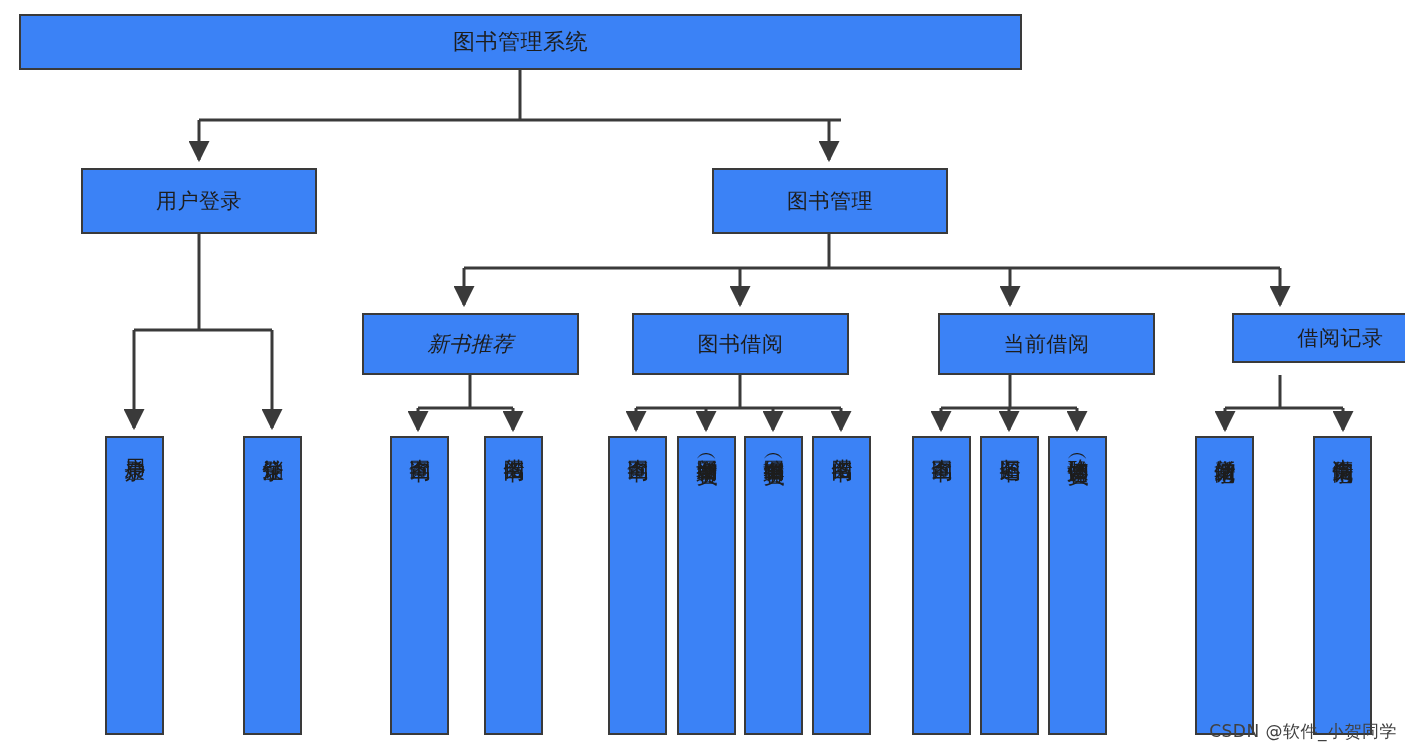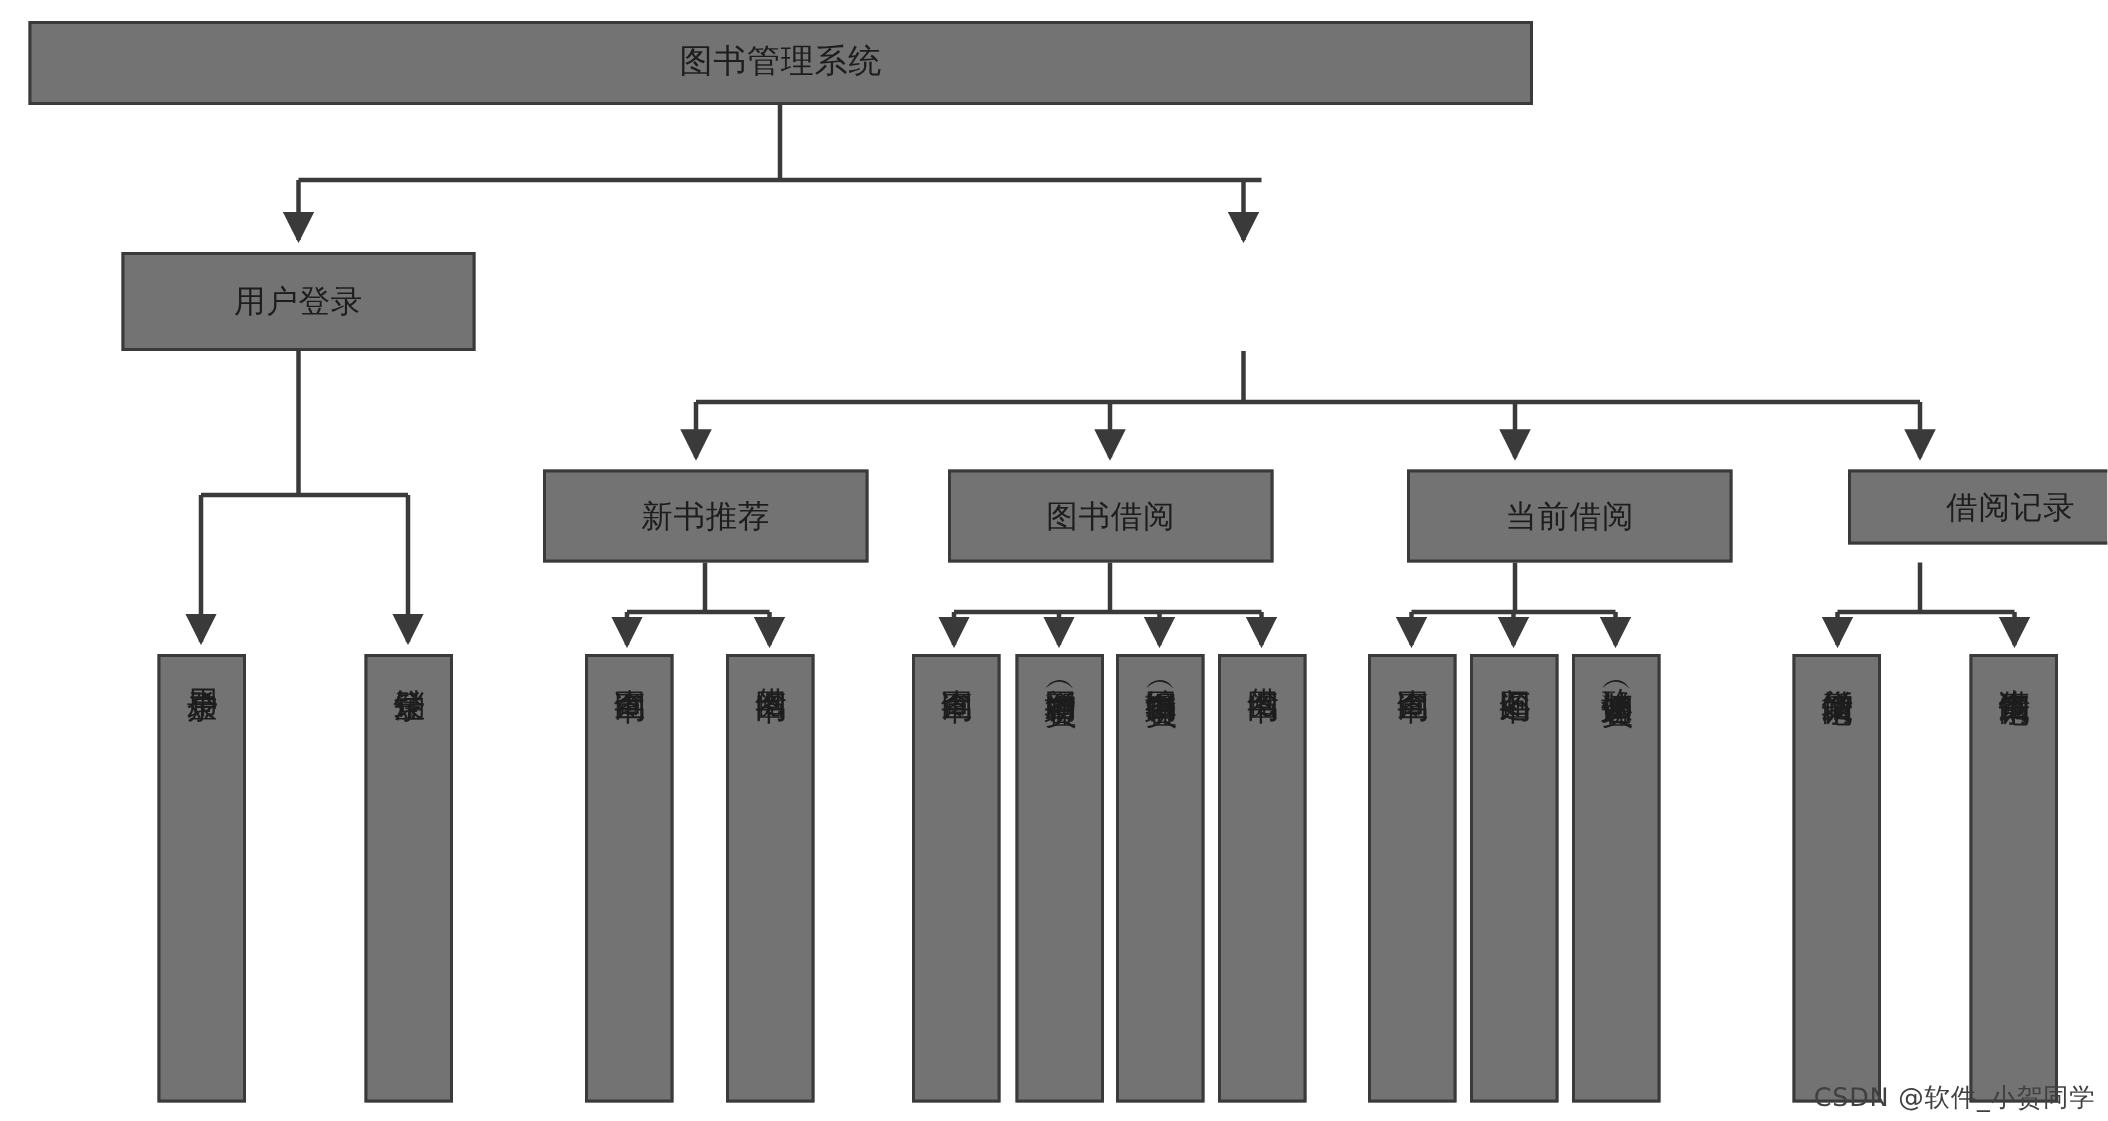--- a/index.html
+++ b/index.html
@@ -21,21 +21,21 @@
     position: absolute;
     left: 0;
     top: 0;
     width: 1405px;
     height: 747px;
   }
   .node-box {
     position: absolute;
     box-sizing: border-box;
     border: 2px solid #3a3a3a;
-    background: #737373;
+    background: #3b82f6;
     display: flex;
     align-items: center;
     justify-content: center;
     color: #1d1d1d;
   }
   .node-label-h {
     font-size: 21px;
     line-height: 1.15;
     letter-spacing: 0.5px;
     white-space: nowrap;
@@ -135,22 +135,25 @@
     </g>
   </svg>
 
   <div class="node-box root" style="left:19px; top:14px; width:1003px; height:56px;">
     <span class="node-label-h">图书管理系统</span>
   </div>
 
   <div class="node-box" style="left:81px; top:168px; width:236px; height:66px;">
     <span class="node-label-h">用户登录</span>
   </div>
-
-  <div class="node-box" style="left:362px; top:313px; width:217px; height:62px;">
+  <div class="node-box" style="left:712px; top:168px; width:236px; height:66px;">
+    <span class="node-label-h">图书管理</span>
+  </div>
+
+  <div class="node-box" style="left:362px; top:313px; width:217px; height:62px;font-style:italic;">
     <span class="node-label-h">新书推荐</span>
   </div>
   <div class="node-box" style="left:632px; top:313px; width:217px; height:62px;">
     <span class="node-label-h">图书借阅</span>
   </div>
   <div class="node-box" style="left:938px; top:313px; width:217px; height:62px;">
     <span class="node-label-h">当前借阅</span>
   </div>
   <div class="node-box" style="left:1232px; top:313px; width:217px; height:50px;">
     <span class="node-label-h">借阅记录</span>

